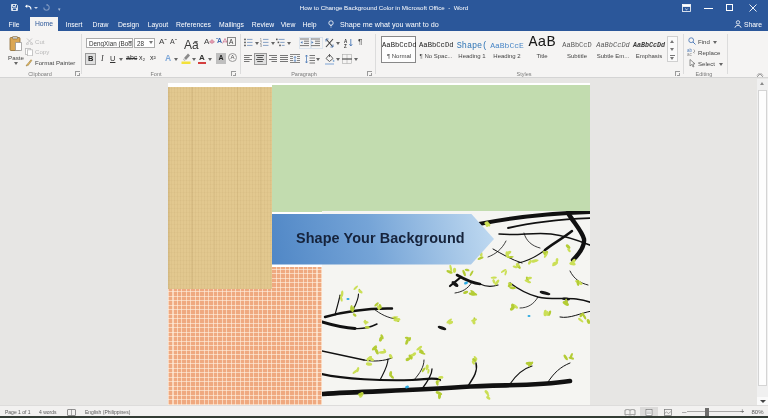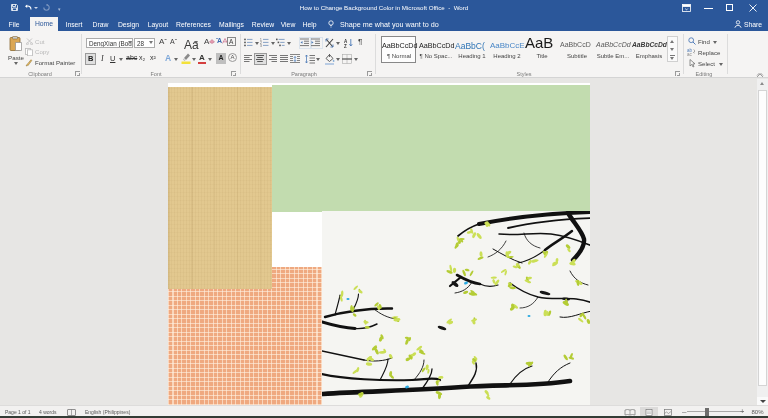--- a/index.html
+++ b/index.html
@@ -17,21 +17,21 @@
 .gsep{position:absolute;top:3px;height:40px;width:1px;background:#dcdcdc;}
 .glabel{position:absolute;top:39.5px;font-size:5.5px;color:#7a7a7a;text-align:center;}
 .launch{position:absolute;top:40px;width:5px;height:5px;border-left:1px solid #9a9a9a;border-top:1px solid #9a9a9a;}
 .launch:after{content:"";position:absolute;left:1px;top:1px;width:2px;height:2px;border-right:1px solid #9a9a9a;border-bottom:1px solid #9a9a9a;}
 .rtxt{position:absolute;font-size:6.1px;color:#444;}
 .gray{color:#b8b8b8;}
 .caret{position:absolute;width:0;height:0;border-left:2px solid transparent;border-right:2px solid transparent;border-top:3px solid #666;}
 .combo{position:absolute;background:#fff;border:1px solid #ababab;font-size:6.3px;color:#333;line-height:9px;padding-left:2px;white-space:nowrap;overflow:hidden;}
 .tbox{position:absolute;border:1px solid #9a9a9a;background:#dfdfdf;}
 .scard{position:absolute;top:5px;width:34px;height:26px;}
-.ssample{position:absolute;left:0;top:4.5px;width:34px;font-size:7.2px;white-space:nowrap;}
+.ssample{position:absolute;left:0;top:4.5px;width:34px;text-align:center;font-size:7.2px;white-space:nowrap;font-family:Liberation Mono, monospace;}
 .slabel{position:absolute;left:0;top:17px;width:34px;text-align:center;font-size:6px;color:#444;white-space:nowrap;}
 
 #docarea{left:0;top:79px;width:768px;height:326px;background:#e7e6e4;}
 #page{position:absolute;left:168px;top:4px;width:422px;height:322px;background:#fff;}
 #burlap{position:absolute;left:0px;top:4px;width:104px;height:202px;
  background-color:#e2c88f;
  background-image:
   repeating-linear-gradient(90deg, rgba(125,90,35,.05) 0 1px, rgba(125,90,35,0) 1px 3px),
   repeating-linear-gradient(0deg, rgba(125,90,35,.03) 0 1px, rgba(125,90,35,0) 1px 4px),
   repeating-linear-gradient(90deg, rgba(120,85,30,.07) 0 1.5px, rgba(120,85,30,0) 1.5px 23px);
@@ -293,21 +293,21 @@
     <div class="abs" style="left:381px;top:4.5px;width:35px;height:27.5px;border:1px solid #888;background:#fdfdfd;"></div>
     <div class="scard" style="left:382px;">
         <div class="ssample" style="color:#1a1a1a;">AaBbCcDd</div>
         <div class="slabel">¶ Normal</div>
       </div>
     <div class="scard" style="left:419px;">
         <div class="ssample" style="color:#1a1a1a;">AaBbCcDd</div>
         <div class="slabel">¶ No Spac...</div>
       </div>
     <div class="scard" style="left:455px;">
-        <div class="ssample" style="color:#2e74b5;font-size:8.5px;">AaBbC(</div>
+        <div class="ssample" style="color:#2e74b5;font-size:8.5px;">Shape(</div>
         <div class="slabel">Heading 1</div>
       </div>
     <div class="scard" style="left:490px;">
         <div class="ssample" style="color:#4a87c7;font-size:8px;">AaBbCcE</div>
         <div class="slabel">Heading 2</div>
       </div>
     <div class="scard" style="left:525px;">
         <div class="ssample" style="color:#1a1a1a;font-size:15px;top:-2px;">AaB</div>
         <div class="slabel">Title</div>
       </div>
@@ -538,20 +538,23 @@
           <ellipse cx="145.12" cy="58.98" rx="2.47" ry="1.2" transform="rotate(10.89 145.12 58.98)" fill="#b4cc35"></ellipse>
           <ellipse cx="158.55" cy="47.14" rx="3.21" ry="1.28" transform="rotate(159.53 158.55 47.14)" fill="#b4cc35"></ellipse>
           <ellipse cx="159.04" cy="43.14" rx="2.94" ry="1.51" transform="rotate(86.51 159.04 43.14)" fill="#cbdf56"></ellipse>
           <ellipse cx="144" cy="72" rx="2" ry="1.4" transform="rotate(-20 144 72)" fill="#2aa9e0"></ellipse>
           <ellipse cx="85" cy="176" rx="2" ry="1.4" transform="rotate(-15 85 176)" fill="#2aa9e0"></ellipse>
           <ellipse cx="26" cy="88" rx="1.6" ry="1.1" transform="rotate(0 26 88)" fill="#2aa9e0"></ellipse>
           <ellipse cx="207" cy="105" rx="1.5" ry="1" transform="rotate(0 207 105)" fill="#2aa9e0"></ellipse>
         </svg></div>
     <div id="pinkgrid"></div>
     <div id="burlap"></div>
+    <div id="banner">
+        <div id="bannertext">Shape Your Background</div>
+      </div>
   </div>
 </div>
 
 <div class="abs" id="vscroll">
   <div style="position:absolute;left:3px;top:3px;width:0;height:0;border-left:2.5px solid transparent;border-right:2.5px solid transparent;border-bottom:3px solid #8a8a8a;"></div>
   <div id="vthumb"></div>
   <div id="vdown">
       <div style="position:absolute;left:2.5px;top:2.5px;width:0;height:0;border-left:3px solid transparent;border-right:3px solid transparent;border-top:3.5px solid #444;"></div>
     </div>
 </div>

